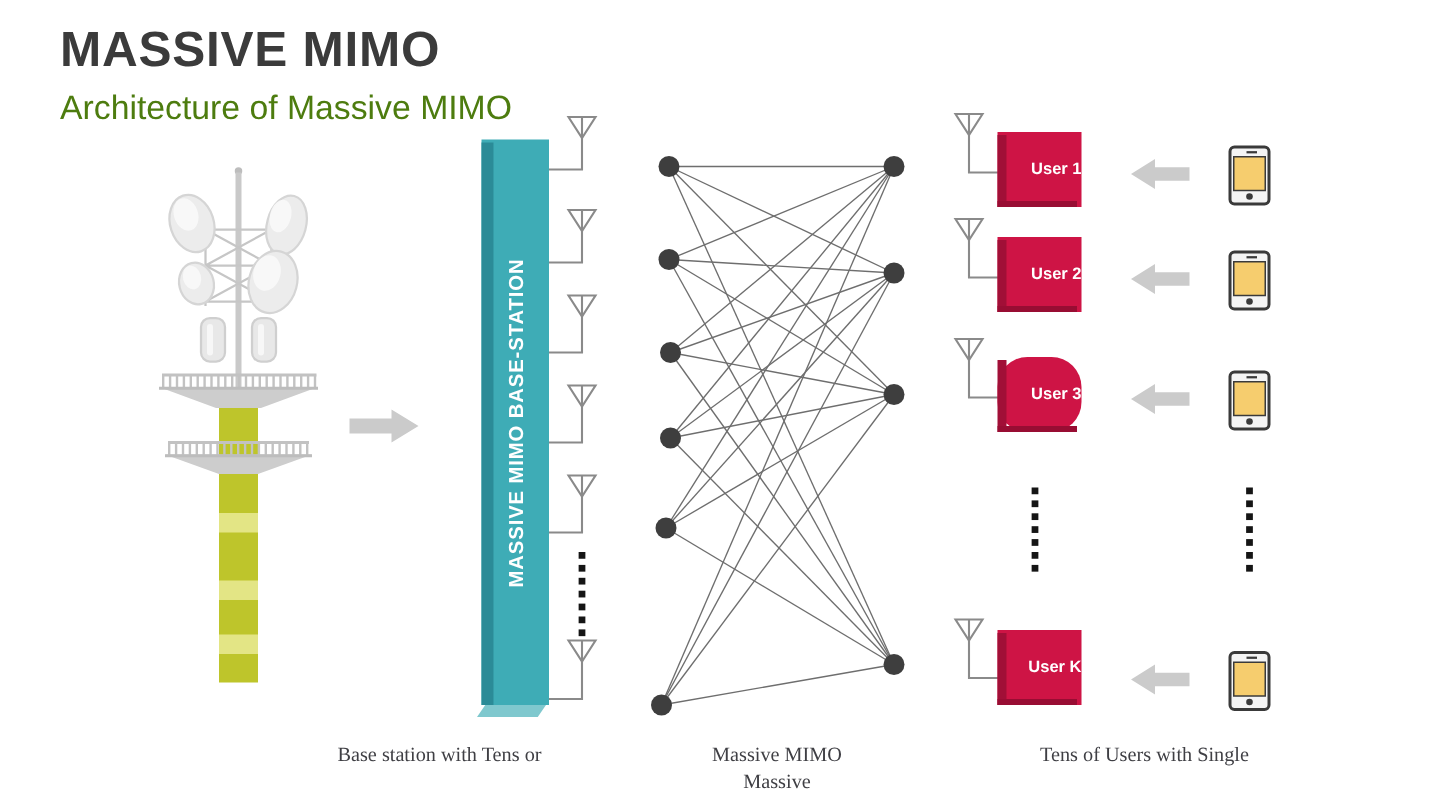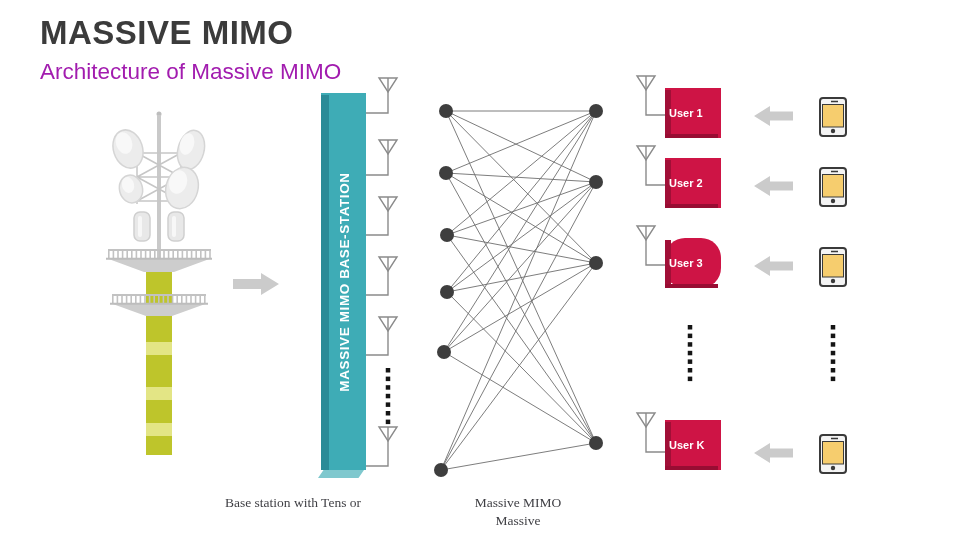--- a/index.html
+++ b/index.html
@@ -6,39 +6,39 @@
   #slide{
     position:relative;width:960px;height:540px;background:#ffffff;overflow:hidden;
     font-family:"Liberation Sans", sans-serif;
     padding-left:27px;
   }
   .abs{position:absolute;}
   #title{
     left:40px;top:14px;font-size:33px;font-weight:bold;color:#3B3B3B;letter-spacing:.5px;
   }
   #subtitle{
-    left:40px;top:59px;font-size:22.5px;color:#a21caf;
+    left:40px;top:59px;font-size:22.5px;color:#4d7c0f;
   }
   #bs-bar{
     left:321px;top:93px;width:45px;height:377px;background:#3EACB6;
   }
   #bs-bar .left-strip{
     position:absolute;left:0;top:2px;bottom:0;width:8px;background:#2B8B97;
   }
   #bs-bar .bevel{
     position:absolute;left:-3px;right:2px;top:100%;height:8px;background:#7FC8CE;
     clip-path:polygon(12% 0,100% 0,88% 100%,0% 100%);
   }
   #bs-bar .bar-label{
     position:absolute;left:50%;top:50%;transform:translate(-50%,-50%) rotate(-90deg);
     white-space:nowrap;color:#ffffff;font-weight:bold;font-size:13.5px;letter-spacing:.6px;
   }
   .user-box{
     position:absolute;left:665px;width:56px;height:50px;background:#CE1445;
-    display:flex;align-items:center;justify-content:flex-start;
+    display:flex;align-items:center;justify-content:flex-end;
     color:#fff;font-size:11px;font-weight:bold;
   }
   .user-box::before{
     content:"";position:absolute;left:0;top:2px;bottom:0;width:6px;background:#A10F37;
   }
   .user-box::after{
     content:"";position:absolute;left:0;right:3px;bottom:0;height:4px;background:#980D33;
   }
   .user-box span{position:relative;z-index:2;padding-left:4px;}
   .caption{
@@ -251,15 +251,16 @@
     </div>
 
   <div id="cap-bs" class="abs caption">
     <div>Base station with Tens or</div>
   </div>
   <div id="cap-ch" class="abs caption">
     <div>Massive MIMO</div>
     <div>Massive</div>
   </div>
   <div id="cap-us" class="abs caption">
+    <div>Tens of Users with Single</div>
   </div>
 
 </div>
 
 </body></html>

